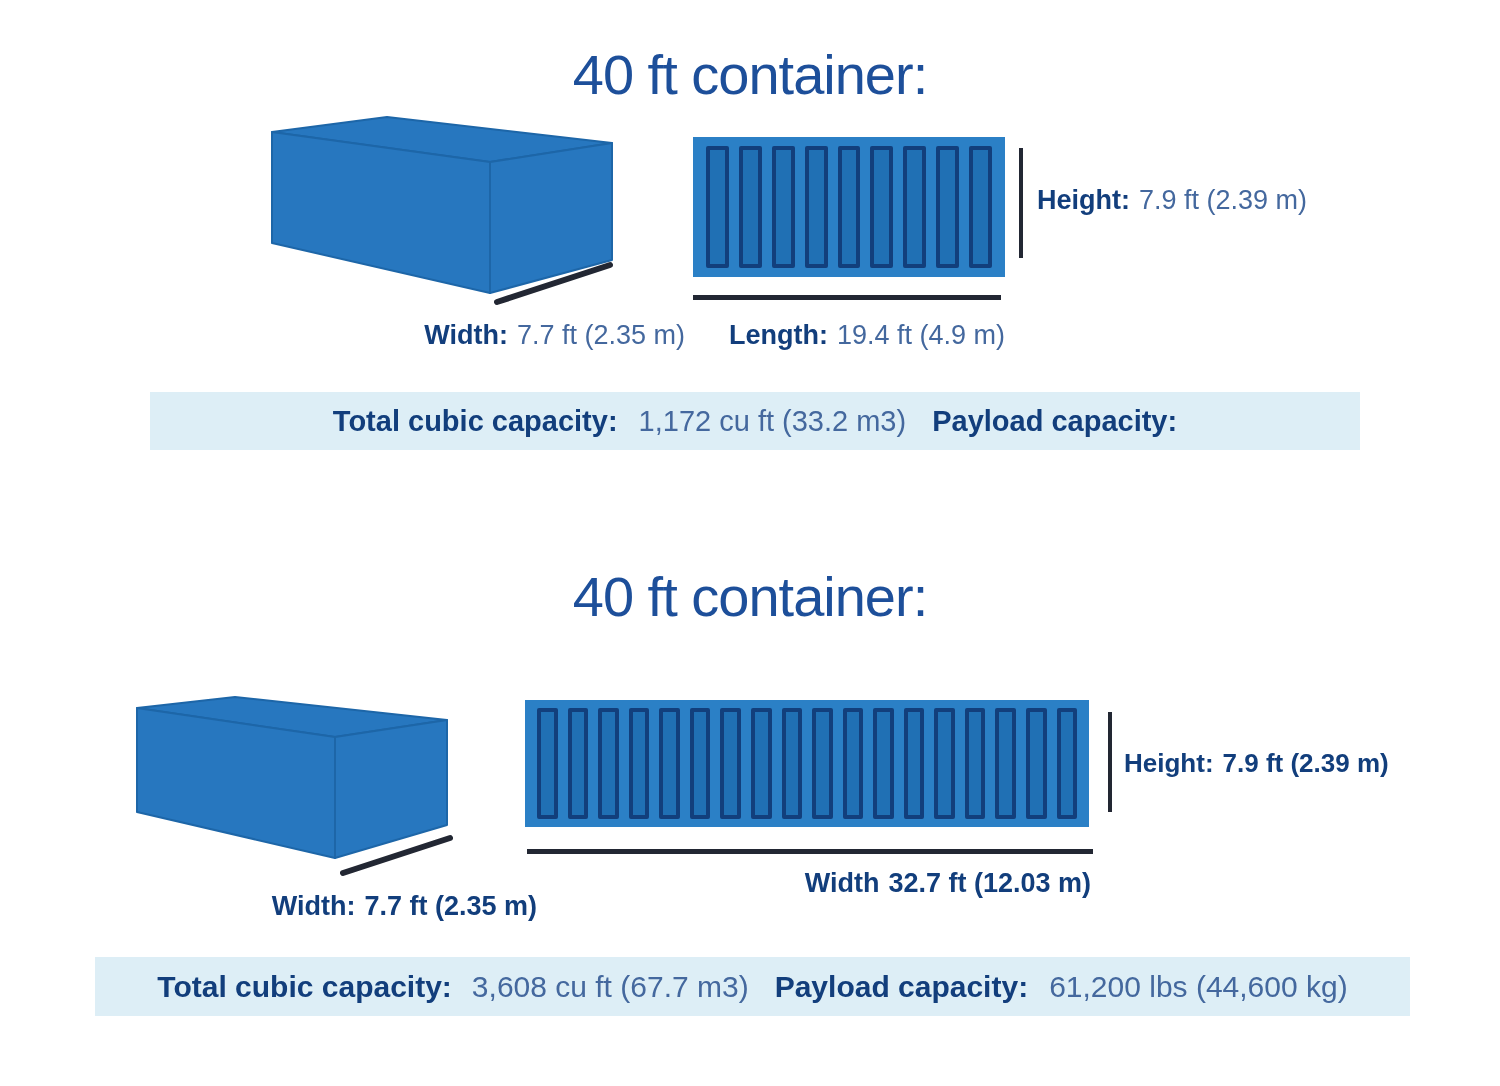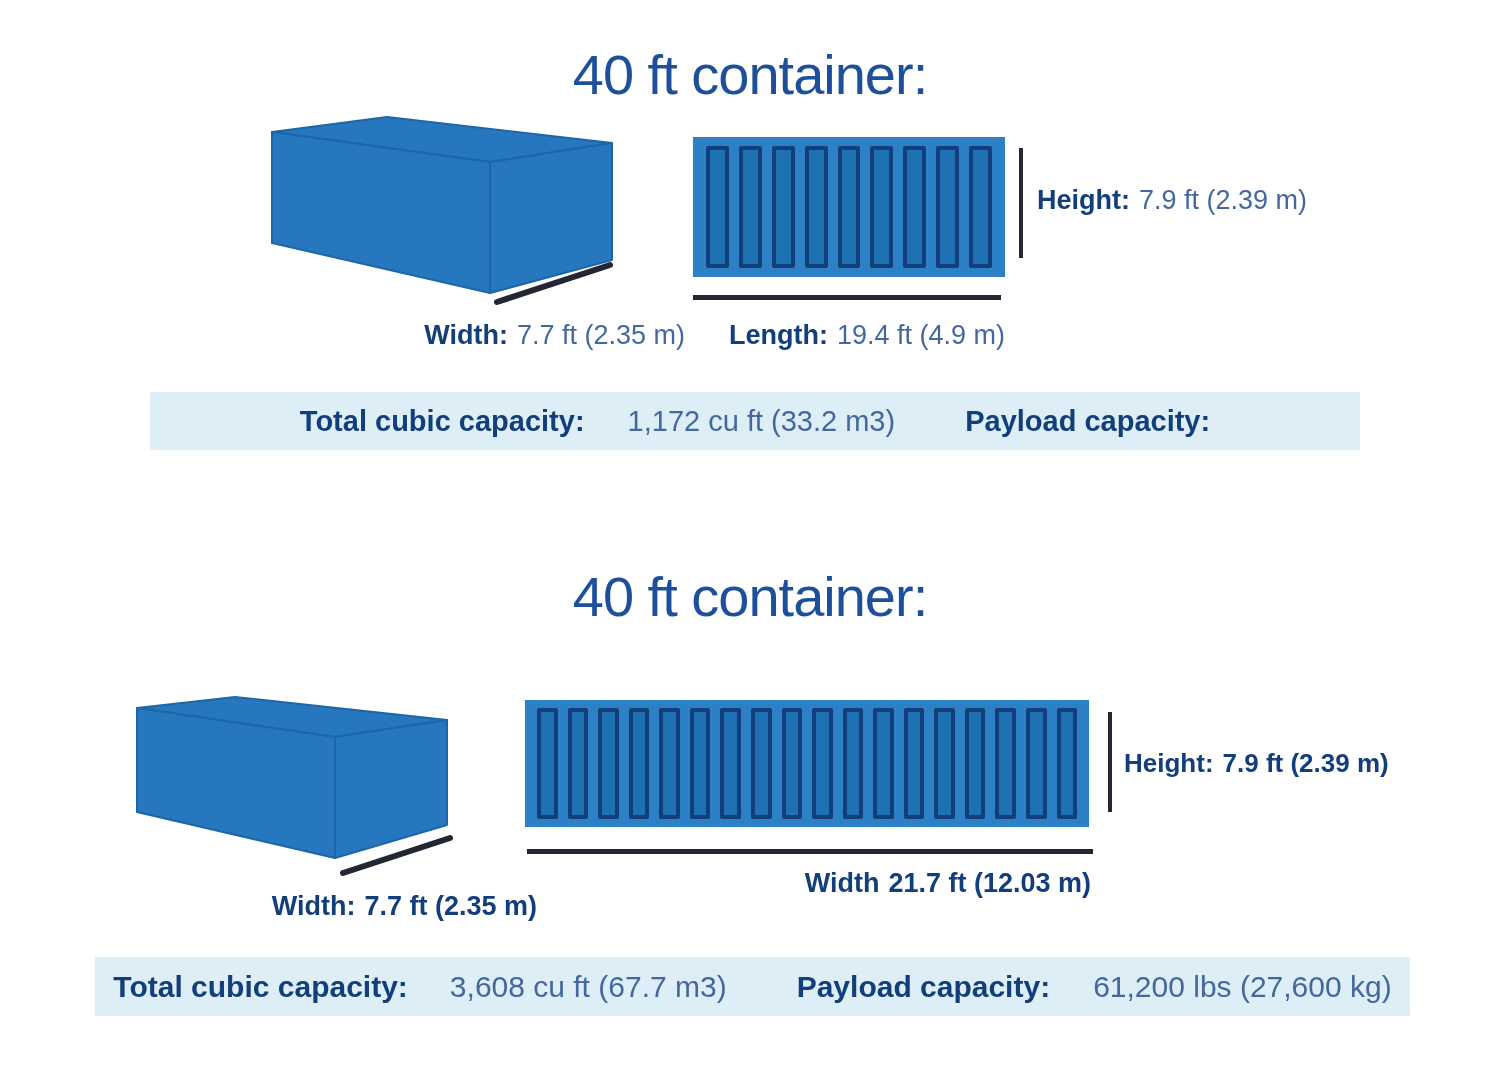--- a/index.html
+++ b/index.html
@@ -49,21 +49,20 @@
   .dim-label.all-bold{font-weight:700;}
   .dim-label.all-bold .val{color:var(--label);font-weight:700;}
   .centered{text-align:right;}
 
   .capacity-band{
     background:var(--band-bg);
     display:flex;
     align-items:center;
     justify-content:center;
     white-space:nowrap;
-    gap:22px;
   }
   .capacity-band .lbl{font-weight:700;color:var(--label);font-size:29px;}
   .capacity-band .val{color:var(--value);font-size:29px;margin-left:21px;}
   .capacity-band .gap{width:26px;}
 
   svg{display:block;overflow:visible;}
 </style>
 </head>
 <body>
 
@@ -139,26 +138,26 @@
     <div class="panel"></div>
   </div>
 
 <div class="abs dim-line-v" style="left:1108px;top:712px;height:100px;"></div>
 <div class="abs dim-label all-bold" style="left:1124px;top:748px;font-size:26px;">
   <span class="lbl">Height:</span><span class="val">7.9 ft (2.39 m)</span>
 </div>
 
 <div class="abs dim-line-h" style="left:527px;top:849px;width:566px;"></div>
 <div class="abs dim-label all-bold centered" style="left:525px;top:868px;width:566px;">
-  <span class="lbl">Width</span><span class="val">21.7 ft (12.03 m)</span>
+  <span class="lbl">Width</span><span class="val">32.7 ft (12.03 m)</span>
 </div>
 
 <div class="abs dim-label all-bold centered" style="left:137px;top:891px;width:400px;">
   <span class="lbl">Width:</span><span class="val">7.7 ft (2.35 m)</span>
 </div>
 
 <div class="abs capacity-band" style="left:95px;top:957px;width:1315px;height:59px;">
   <span class="lbl" style="font-size:30px;">Total cubic capacity:</span>
   <span class="val" style="font-size:30px;margin-left:20px;">3,608 cu ft (67.7 m3)</span>
   <span class="gap"></span>
   <span class="lbl" style="font-size:30px;">Payload capacity:</span>
-  <span class="val" style="font-size:30px;">61,200 lbs (27,600 kg)</span>
+  <span class="val" style="font-size:30px;">61,200 lbs (44,600 kg)</span>
 </div>
 
 </body></html>

